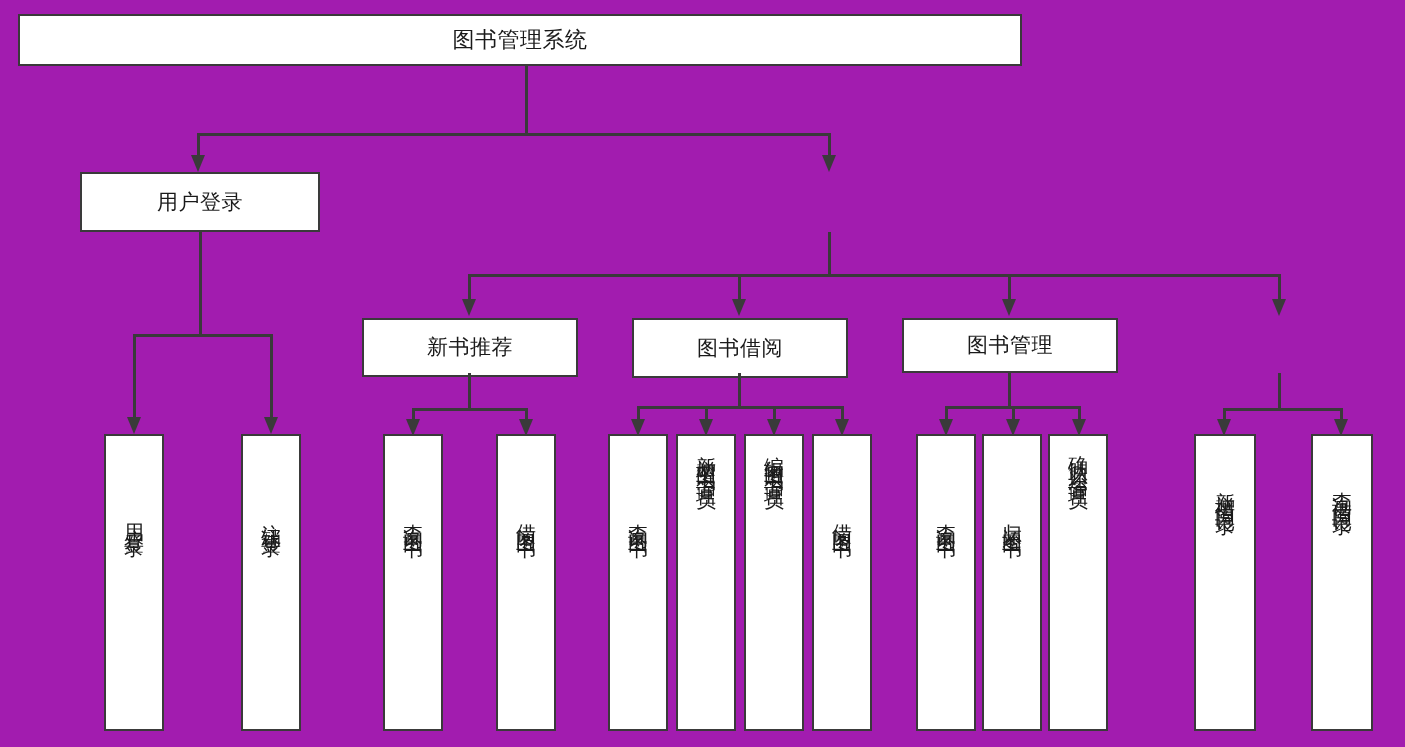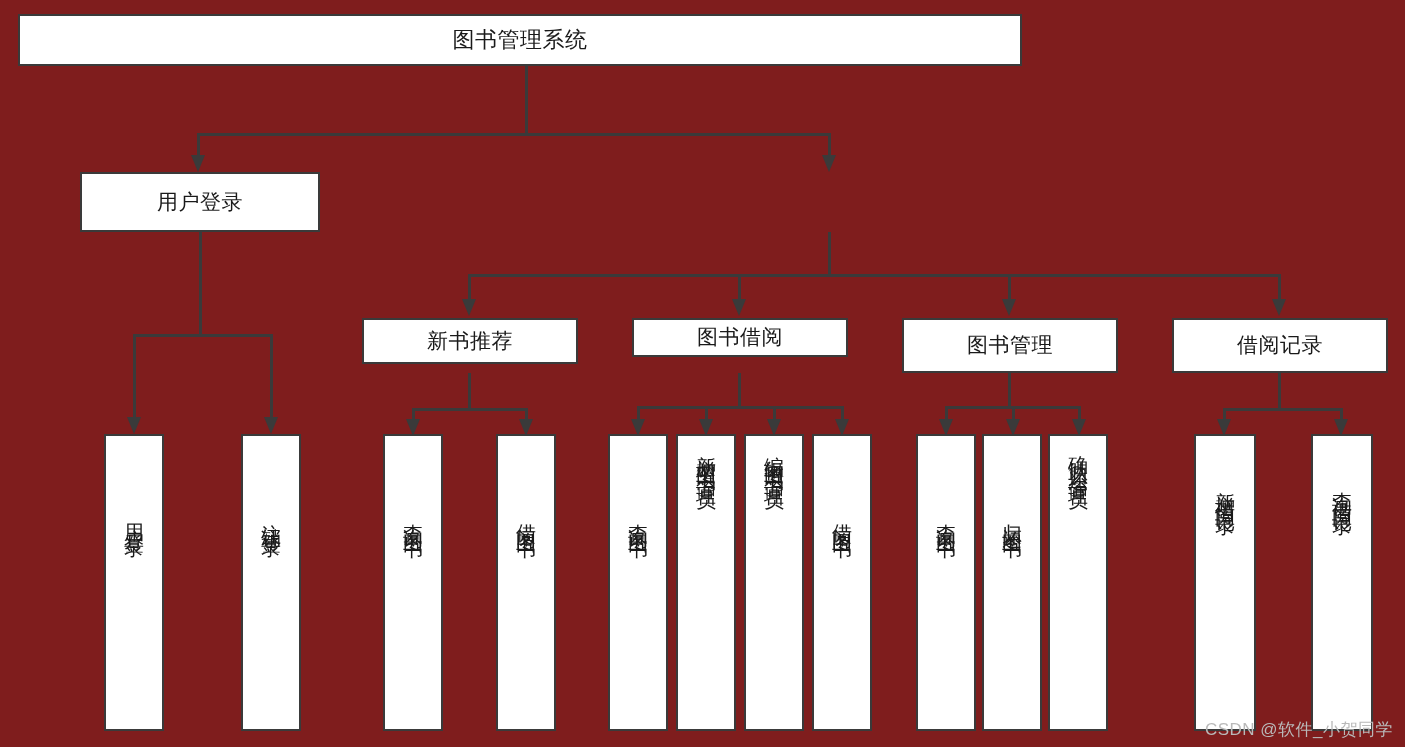--- a/index.html
+++ b/index.html
@@ -8,21 +8,21 @@
     padding: 0;
     background: #ffffff;
   }
   body {
     font-family: "Liberation Sans", "DejaVu Sans", sans-serif;
   }
   #canvas {
     position: relative;
     width: 1405px;
     height: 747px;
-    background: #7f1d1d;
+    background: #a21caf;
     overflow: hidden;
   }
   
   .node {
     position: absolute;
     box-sizing: border-box;
     border: 2.5px solid #3a3a3a;
     background: #ffffff;
     display: flex;
     align-items: center;
@@ -118,31 +118,28 @@
   <div class="hline" style="left:468px; top:274px; width:812px;"></div>
   <div class="vline" style="left:468px; top:274px; height:26px;"></div>
   <div class="arrow" style="left:462px; top:299px;"></div>
   <div class="vline" style="left:738px; top:274px; height:26px;"></div>
   <div class="arrow" style="left:732px; top:299px;"></div>
   <div class="vline" style="left:1008px; top:274px; height:26px;"></div>
   <div class="arrow" style="left:1002px; top:299px;"></div>
   <div class="vline" style="left:1278px; top:274px; height:26px;"></div>
   <div class="arrow" style="left:1272px; top:299px;"></div>
 
-  <div class="node h" style="left:362px; top:318px; width:216px; height:46px;">
+  <div class="node h" style="left:362px; top:318px; width:216px; height:59px;">
     <span class="label">新书推荐</span>
   </div>
-  <div class="node h" style="left:632px; top:318px; width:216px; height:39px;">
+  <div class="node h" style="left:632px; top:318px; width:216px; height:60px;">
     <span class="label">图书借阅</span>
   </div>
   <div class="node h" style="left:902px; top:318px; width:216px; height:55px;">
     <span class="label">图书管理</span>
-  </div>
-  <div class="node h" style="left:1172px; top:318px; width:216px; height:55px;">
-    <span class="label">借阅记录</span>
   </div>
 
   <div class="vline" style="left:468px; top:373px; height:35px;"></div>
   <div class="hline" style="left:412px; top:408px; width:115px;"></div>
   <div class="vline" style="left:412px; top:408px; height:12px;"></div>
   <div class="arrow" style="left:406px; top:419px;"></div>
   <div class="vline" style="left:525px; top:408px; height:12px;"></div>
   <div class="arrow" style="left:519px; top:419px;"></div>
 
   <div class="vline" style="left:738px; top:373px; height:33px;"></div>
@@ -209,15 +206,14 @@
     <span class="label">确认归还（管理员）</span>
   </div>
 
   <div class="node v" style="left:1194px; top:434px; width:62px; height:297px; padding-top:40px;">
     <span class="label">新增借阅记录</span>
   </div>
   <div class="node v" style="left:1311px; top:434px; width:62px; height:297px; padding-top:40px;">
     <span class="label">查询借阅记录</span>
   </div>
 
-  <div id="watermark">CSDN @软件_小贺同学</div>
 
 </div>
 
 </body></html>

